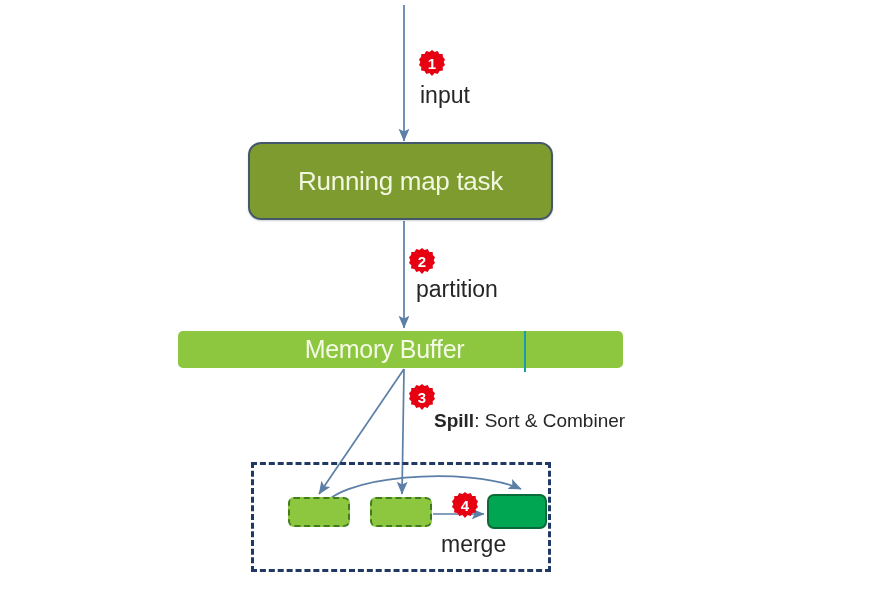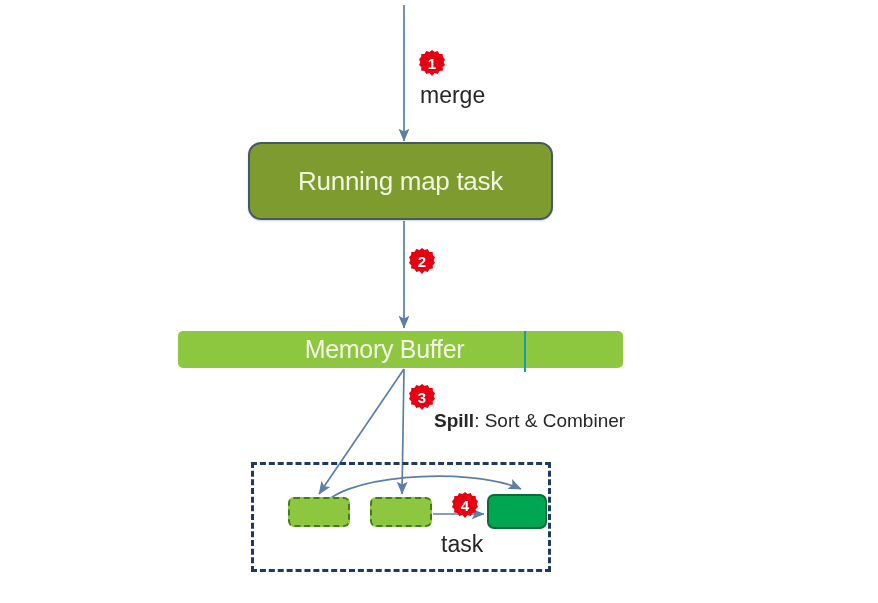--- a/index.html
+++ b/index.html
@@ -199,20 +199,21 @@
 
   <div class="spill-file f1"></div>
   <div class="spill-file f2"></div>
   <div class="merged-file"></div>
 
   <div class="badge b1">1</div>
   <div class="badge b2">2</div>
   <div class="badge b3">3</div>
   <div class="badge b4">4</div>
 
-  <div class="edge-label lbl-input">merge</div>
-
+  <div class="edge-label lbl-input">input</div>
+
+  <div class="edge-label lbl-partition">partition</div>
 
   <div class="edge-label lbl-spill"><b>Spill</b><span>: Sort &amp; Combiner</span></div>
 
-  <div class="edge-label lbl-merge">task</div>
+  <div class="edge-label lbl-merge">merge</div>
 
 </div>
 
 </body></html>

